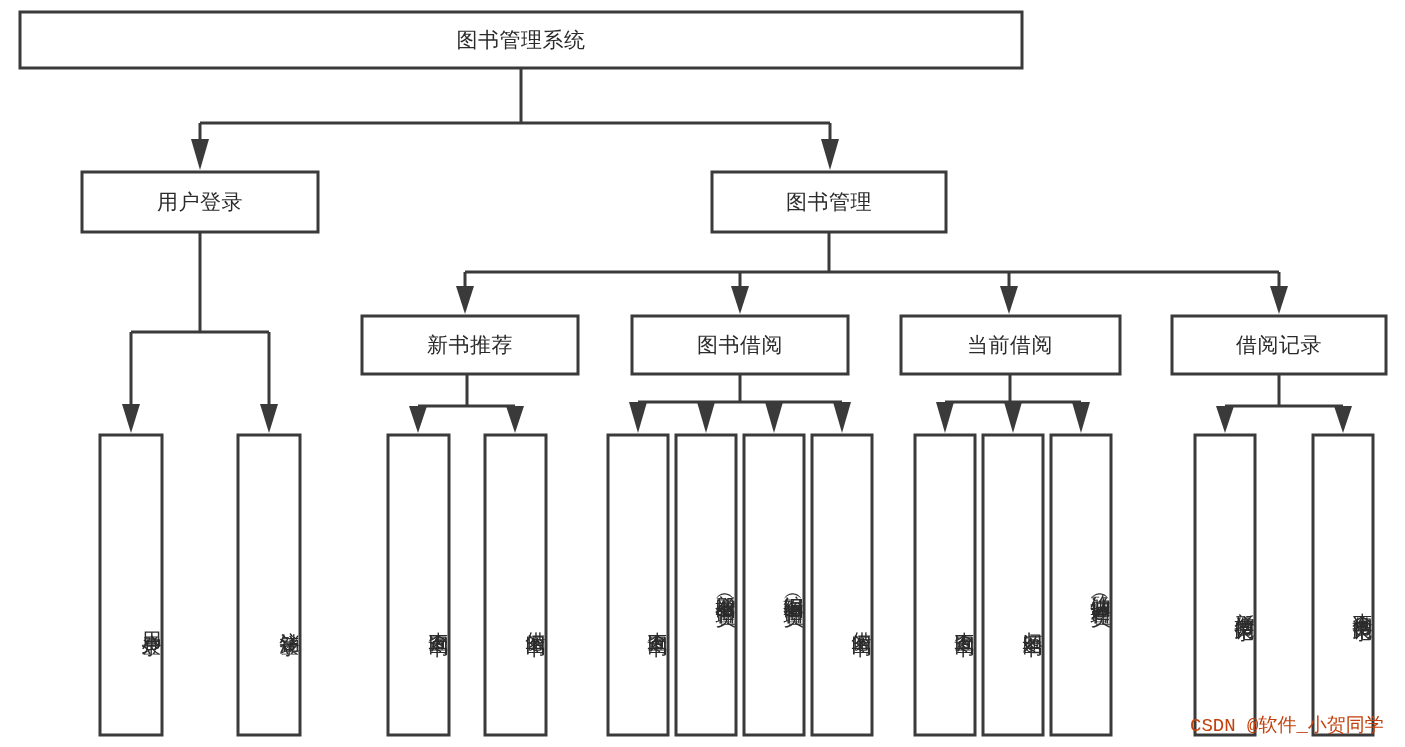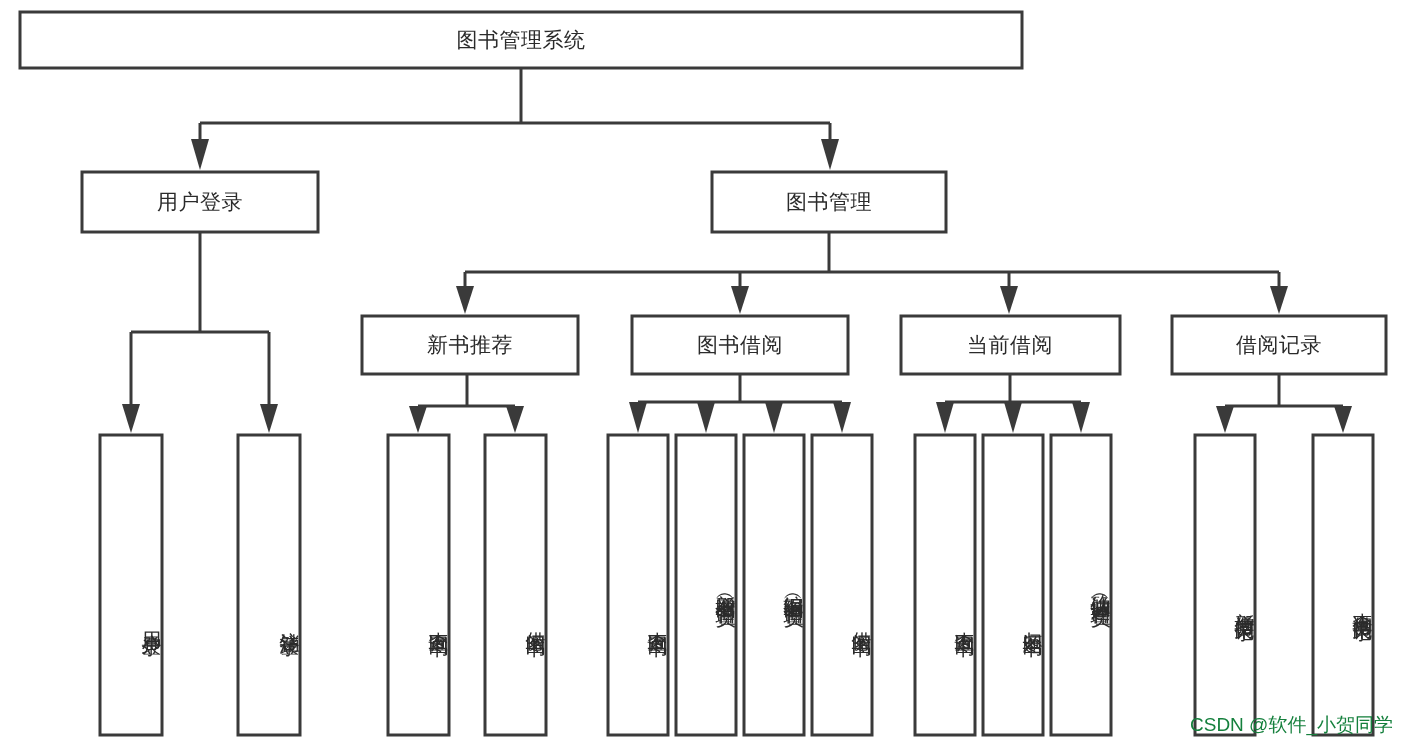--- a/index.html
+++ b/index.html
@@ -59,23 +59,23 @@
     line-height: 1;
     letter-spacing: 2px;
     white-space: nowrap;
     display: flex;
     align-items: flex-start;
     justify-content: center;
     pointer-events: none;
   }
   .watermark {
     position: absolute;
-    font-family: Liberation Sans, sans-serif;
+    font-family: Liberation Mono, monospace;
     font-size: 19px;
-    color: #15803d;
+    color: #c2410c;
     white-space: nowrap;
   }
 </style>
 </head>
 <body>
 
 <div id="diagram-root">
 
   <svg class="diagram" viewBox="0 0 1405 747" xmlns="http://www.w3.org/2000/svg">
 

